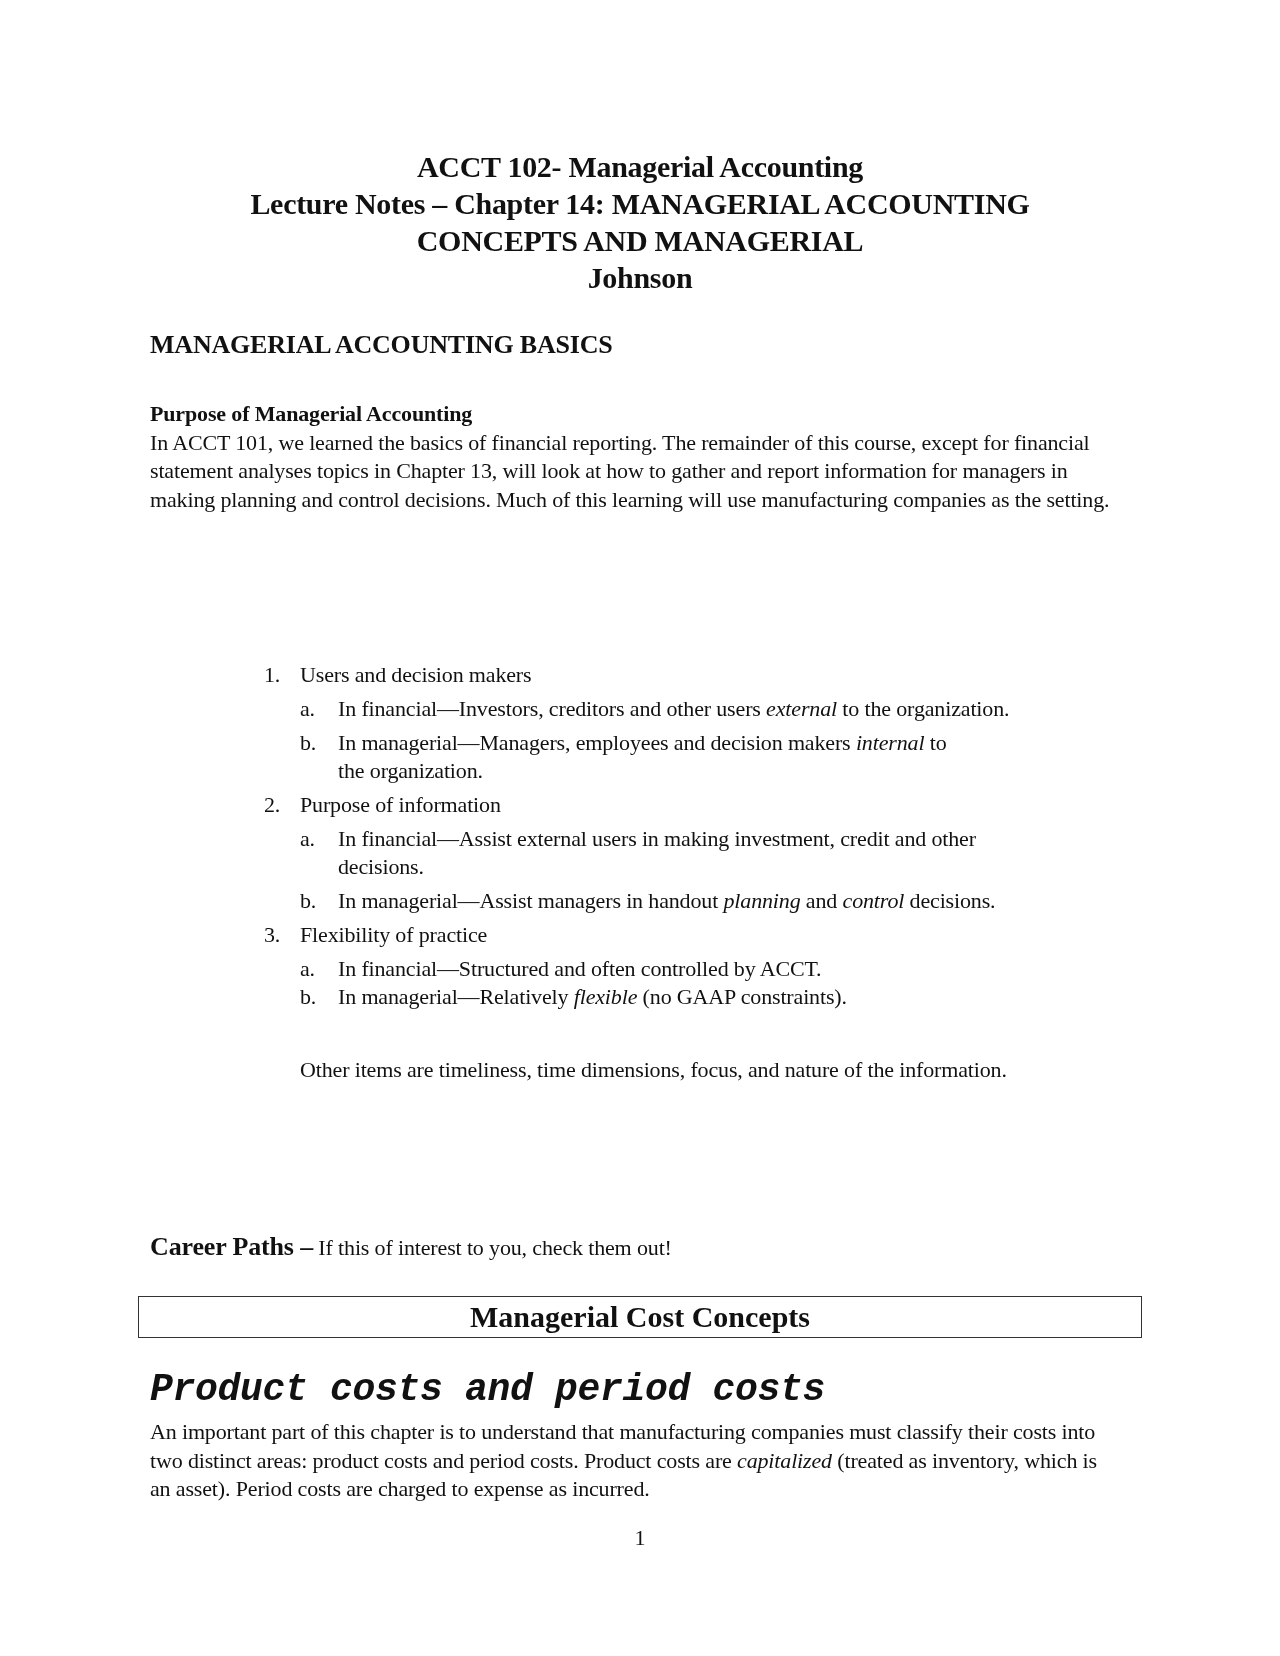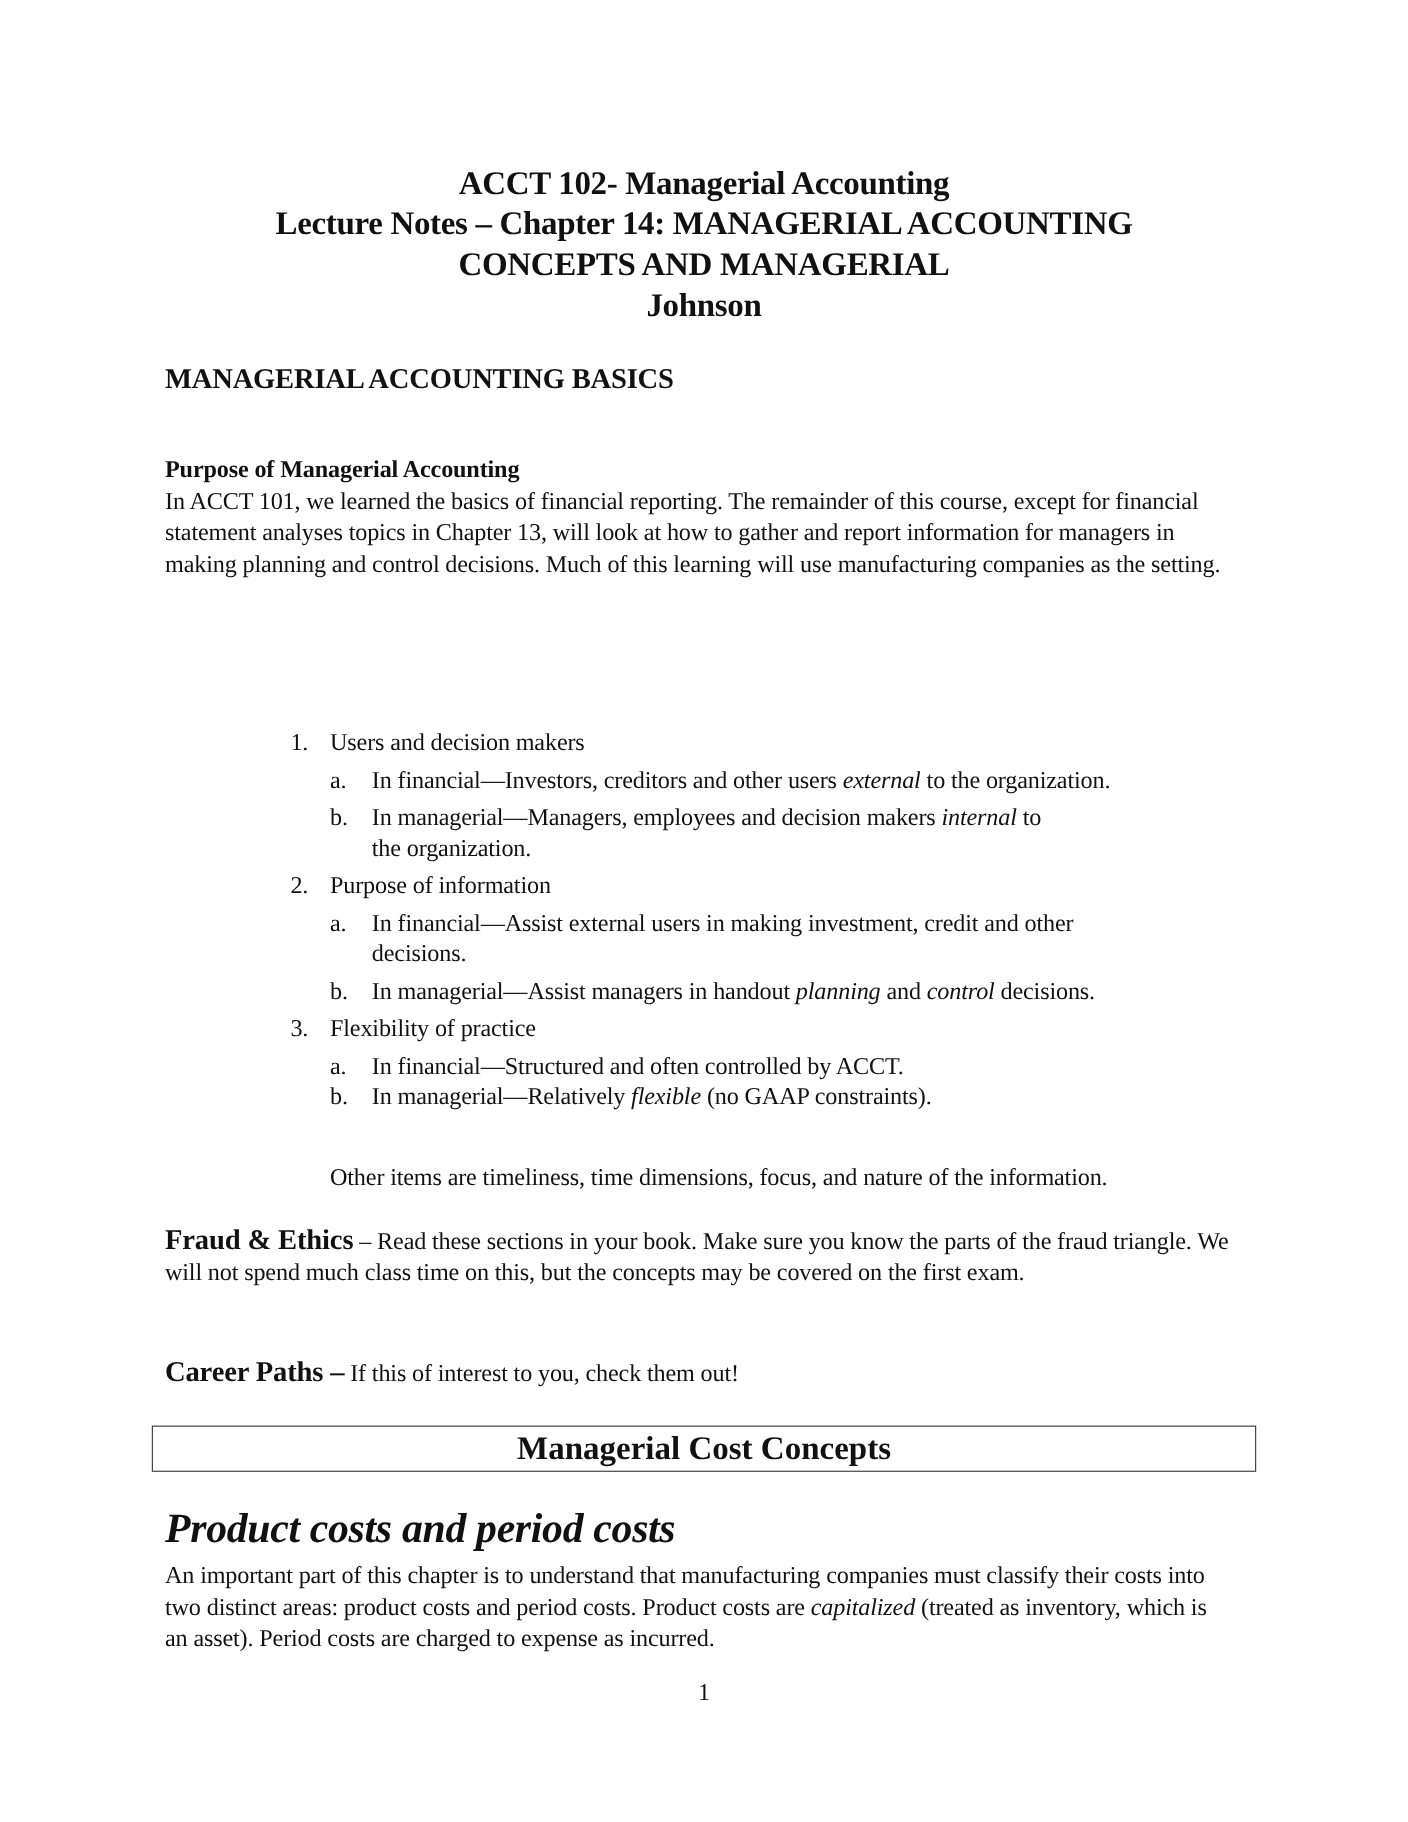--- a/index.html
+++ b/index.html
@@ -14,39 +14,39 @@
   .subhead { font-weight:bold; }
   .list { position:absolute; left:150px; width:980px; font-size:22px; line-height:28px; letter-spacing:-0.15px; }
   .li1 { position:relative; padding-left:150px; }
   .li1 .num { position:absolute; left:114px; }
   .li2 { position:relative; padding-left:188px; }
   .li2 .num { position:absolute; left:150px; }
   .mt6 { margin-top:6px; }
   .big-lead { font-weight:bold; font-size:26px; }
   .boxhead { position:absolute; left:138px; top:1296px; width:1002px; height:40px;
              border:1.5px solid #333; text-align:center; font-weight:bold; font-size:30px; line-height:40px; }
-  .ital-head { position:absolute; left:150px; top:1368px; font-style:italic; font-weight:bold; font-size:38px; letter-spacing:-0.3px; }
+  .ital-head { position:absolute; left:150px; top:1368px; font-style:italic; font-weight:bold; font-size:38px; letter-spacing:-0.3px;font-family:Liberation Mono, monospace; }
   .pagenum { position:absolute; left:0; width:1280px; top:1525px; text-align:center; font-size:22px; }
   i { font-style:italic; }
 </style>
 </head>
 <body>
 
 <div class="page">
 
   <div class="title-block">
     <div>ACCT 102- Managerial Accounting</div>
     <div>Lecture Notes – Chapter 14: MANAGERIAL ACCOUNTING</div>
     <div>CONCEPTS AND MANAGERIAL</div>
     <div>Johnson</div>
   </div>
 
   <div class="h1">MANAGERIAL ACCOUNTING BASICS</div>
 
-  <div class="para" style="top:413px;">
+  <div class="para" style="top:400px;">
     <div class="subhead">Purpose of Managerial Accounting</div>
     <div>In ACCT 101, we learned the basics of financial reporting. The remainder of this course, except for financial statement analyses topics in Chapter 13, will look at how to gather and report information for managers in making planning and control decisions. Much of this learning will use manufacturing companies as the setting.</div>
   </div>
 
 
   <div class="list" style="top:661px;">
     <div class="li1">
       <span class="num">1.</span>
       <span>Users and decision makers</span>
     </div>
@@ -79,23 +79,20 @@
       <span>In financial—Structured and often controlled by ACCT.</span>
     </div>
     <div class="li2">
       <span class="num">b.</span>
       <span>In managerial—Relatively </span><i>flexible</i><span> (no GAAP constraints).</span>
     </div>
   </div>
 
   <div class="para" style="top:1056px; left:300px; width:840px;">Other items are timeliness, time dimensions, focus, and nature of the information.</div>
 
-  <div class="para" style="top:1113px; width:970px;">
-    <span class="big-lead">Fraud &amp; Ethics</span><span> – Read these sections in your book.  Make sure you know the parts of the fraud triangle. We will not spend much class time on this, but the concepts may be covered on the first exam.</span>
-  </div>
 
   <div class="para" style="top:1233px;">
     <span class="big-lead">Career Paths –</span><span> If this of interest to you, check them out!</span>
   </div>
 
   <div class="boxhead">Managerial Cost Concepts</div>
 
   <div class="ital-head">Product costs and period costs</div>
 
   <div class="para" style="top:1418px;">

